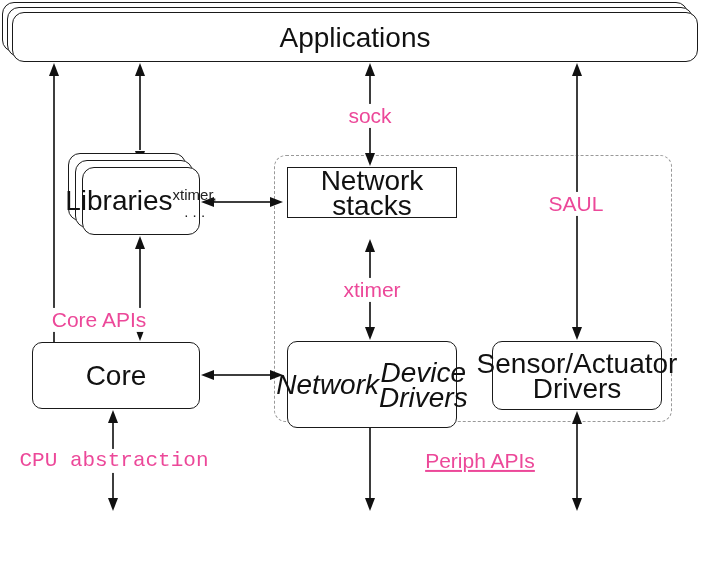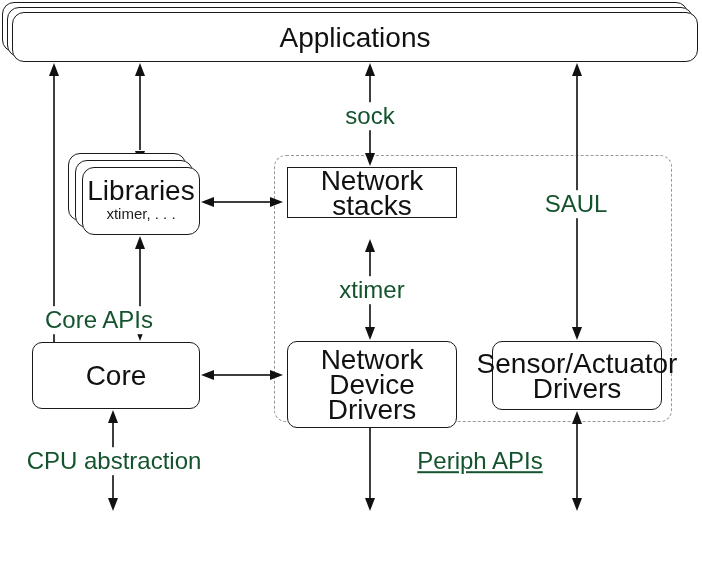--- a/index.html
+++ b/index.html
@@ -16,21 +16,21 @@
   .sub-label{font-size:15px;color:#222;margin-top:3px;}
   .vline{position:absolute;width:1.5px;background:#3d3d3d;}
   .hline{position:absolute;height:1.5px;background:#3d3d3d;}
   .ah{position:absolute;width:0;height:0;}
   .ah-up{border-left:5.5px solid transparent;border-right:5.5px solid transparent;border-bottom:13px solid #111;}
   .ah-down{border-left:5.5px solid transparent;border-right:5.5px solid transparent;border-top:13px solid #111;}
   .ah-left{border-top:5.5px solid transparent;border-bottom:5.5px solid transparent;border-right:13px solid #111;}
   .ah-right{border-top:5.5px solid transparent;border-bottom:5.5px solid transparent;border-left:13px solid #111;}
   .edge-label{
     position:absolute;transform:translate(-50%,-50%);background:#fff;
-    color:#14532d;font-size:24px;padding:0 5px;white-space:nowrap;line-height:1.15;
+    color:#ec4899;font-size:21px;padding:0 5px;white-space:nowrap;line-height:1.15;
   }
   .dashed-region{
     position:absolute;left:274px;top:155px;width:398px;height:267px;
     border:1.5px dashed #999;border-radius:12px;box-sizing:border-box;background:transparent;
   }
 </style>
 </head>
 <body>
 
 <div class="canvas">
@@ -81,44 +81,44 @@
   <div class="ah ah-right" style="left:270px;top:369.5px;"></div>
 
   <div class="layer" style="left:2px;top:2px;width:686px;height:50px;"></div>
   <div class="layer" style="left:7px;top:7px;width:686px;height:50px;"></div>
   <div class="layer box-center" style="left:12px;top:12px;width:686px;height:50px;">
     <span class="box-label">Applications</span>
   </div>
 
   <div class="layer" style="left:68px;top:153px;width:118px;height:68px;"></div>
   <div class="layer" style="left:75px;top:160px;width:118px;height:68px;"></div>
-  <div class="layer box-center" style="left:82px;top:167px;width:118px;height:68px;flex-direction:column;">
+  <div class="layer box-center" style="left:82px;top:167px;width:118px;height:68px;flex-direction:row;">
     <span class="box-label" style="line-height:22px;">Libraries</span>
     <span class="sub-label">xtimer, . . .</span>
   </div>
 
   <div class="layer box-center" style="left:287px;top:167px;width:170px;height:51px;border-radius:0;">
     <span class="box-label">Network stacks</span>
   </div>
 
   <div class="layer box-center" style="left:32px;top:342px;width:168px;height:67px;border-radius:10px;">
     <span class="box-label">Core</span>
   </div>
 
-  <div class="layer box-center" style="left:287px;top:341px;width:170px;height:87px;border-radius:10px;flex-direction:column;">
+  <div class="layer box-center" style="left:287px;top:341px;width:170px;height:87px;border-radius:10px;flex-direction:row;font-style:italic;">
     <span class="box-label">Network</span>
     <span class="box-label">Device Drivers</span>
   </div>
 
   <div class="layer box-center" style="left:492px;top:341px;width:170px;height:69px;border-radius:10px;flex-direction:column;">
     <span class="box-label">Sensor/Actuator</span>
     <span class="box-label">Drivers</span>
   </div>
 
 
   <span class="edge-label" style="left:370px;top:116px;">sock</span>
   <span class="edge-label" style="left:576px;top:204px;">SAUL</span>
   <span class="edge-label" style="left:372px;top:290px;">xtimer</span>
   <span class="edge-label" style="left:99px;top:291px;margin-top:29px;">Core APIs</span>
-  <span class="edge-label" style="left:114px;top:461px;">CPU abstraction</span>
+  <span class="edge-label" style="left:114px;top:461px;font-family:Liberation Mono, monospace;">CPU abstraction</span>
   <span class="edge-label" style="left:480px;top:461px;text-decoration:underline;">Periph APIs</span>
 
 </div>
 
 </body></html>

